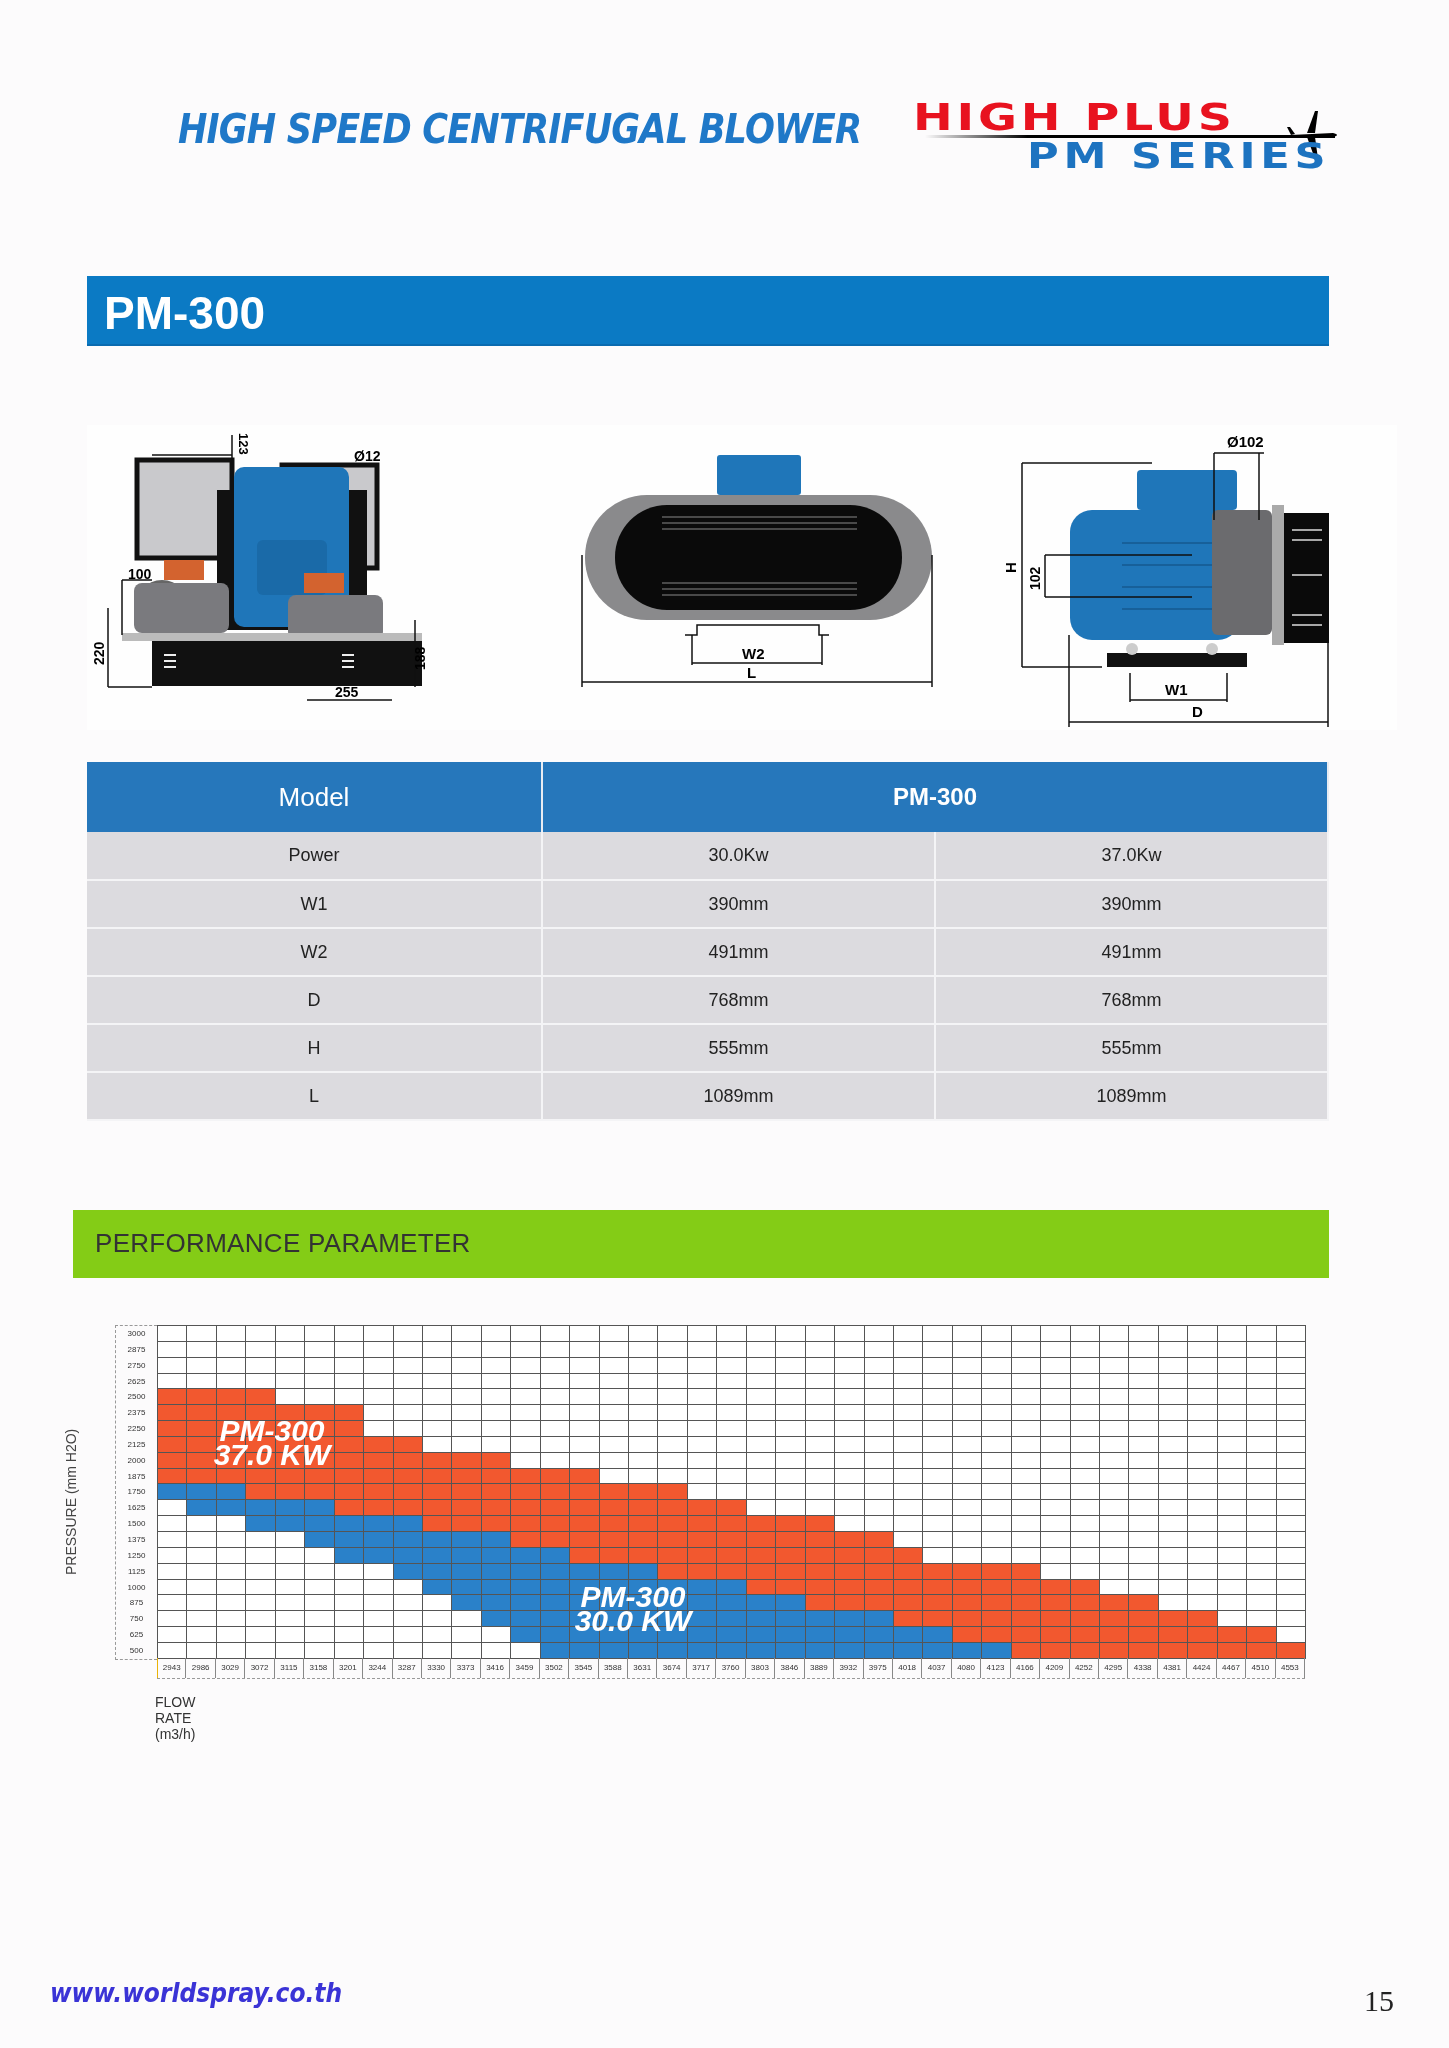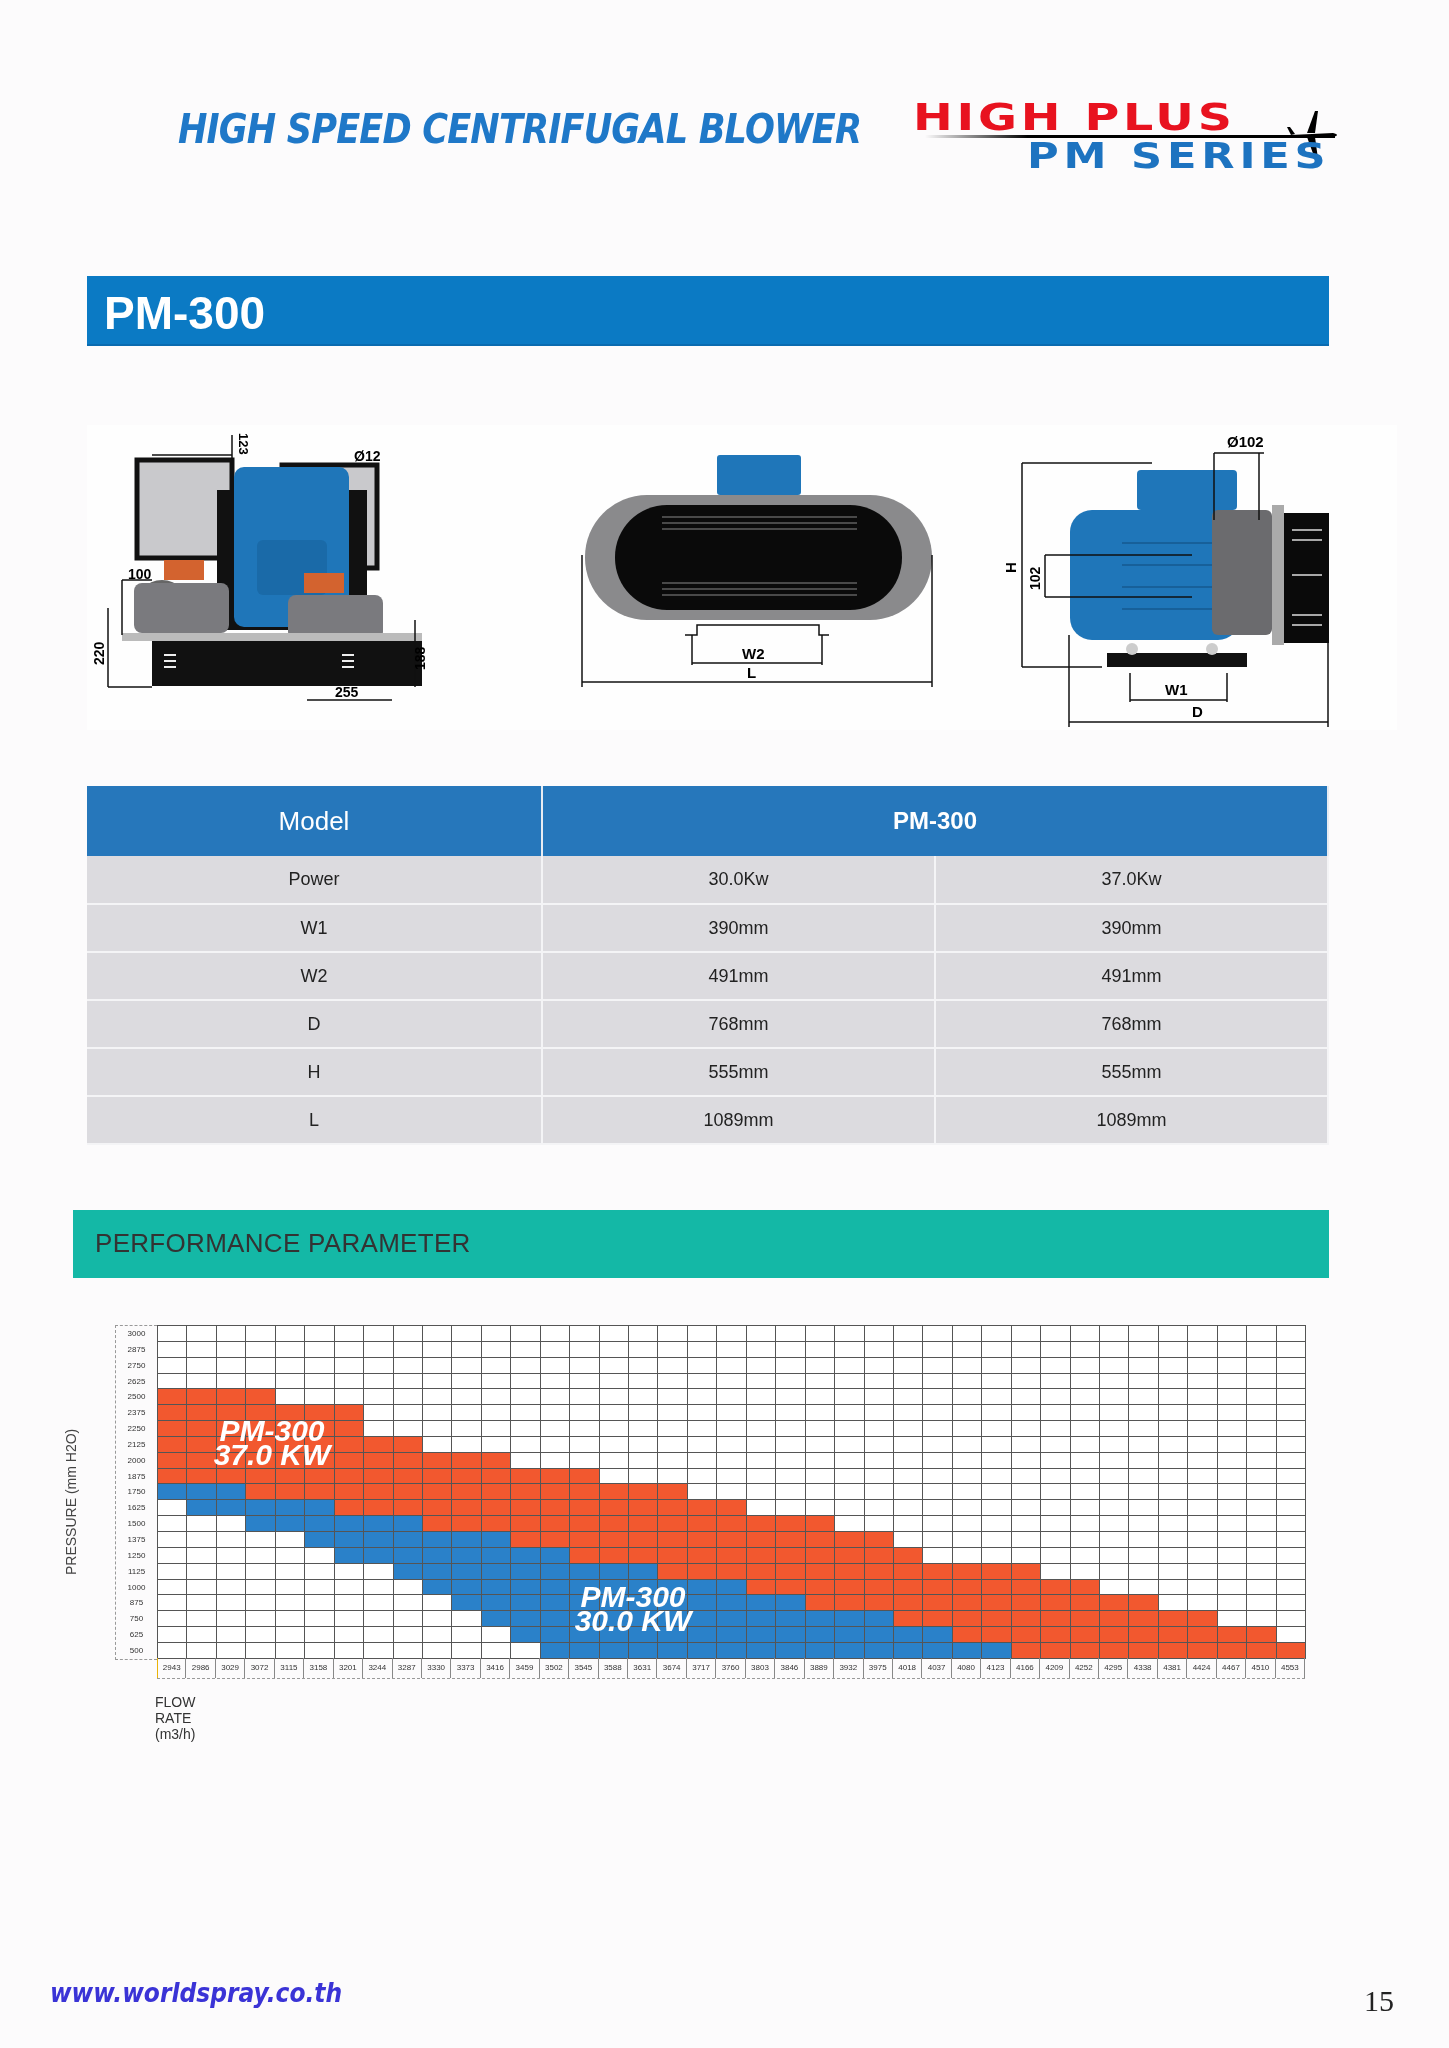--- a/index.html
+++ b/index.html
@@ -10,26 +10,26 @@
   .logo .pm { position: absolute; left: 122px; top: 40px; font-family: "DejaVu Sans", sans-serif; font-weight: bold; font-size: 36px; color: #1d73c0; letter-spacing: 4px; transform: scaleX(1.2); transform-origin: left; }
   .logo .line { position: absolute; left: 20px; top: 40px; width: 410px; height: 3px; background: linear-gradient(90deg, transparent, #000 25%, #000); }
   .logo svg { position: absolute; left: 380px; top: 12px; }
 
   .model-bar { position: absolute; left: 87px; top: 276px; width: 1242px; height: 70px; background: #0b7ac4; border-bottom: 2px solid #0a6bb0; }
   .model-bar span { position: absolute; left: 17px; top: 10px; font-weight: bold; font-size: 46px; color: #fff; }
 
   .diagrams { position: absolute; left: 87px; top: 425px; width: 1310px; height: 305px; background: #fefefe; }
   .dg { position: absolute; }
 
-  table.spec { position: absolute; left: 87px; top: 786px; width: 1242px; border-collapse: collapse; padding-left: 35px; }
+  table.spec { position: absolute; left: 87px; top: 762px; width: 1242px; border-collapse: collapse; padding-left: 35px; }
   table.spec th { background: #2677bb; color: #fff; height: 70px; font-weight: normal; font-size: 26px; border-right: 2px solid #e8ecf2; }
   table.spec th.pm { font-weight: bold; font-size: 24px; }
   table.spec td { background: #dcdbdf; height: 48px; text-align: center; font-size: 18px; color: #222; border-right: 2px solid #f4f4f6; border-bottom: 2px solid #f4f4f6; }
 
-  .perf-bar { position: absolute; left: 73px; top: 1210px; width: 1256px; height: 68px; background: #14b8a6; }
+  .perf-bar { position: absolute; left: 73px; top: 1210px; width: 1256px; height: 68px; background: #84cc16; }
   .perf-bar span { position: absolute; left: 22px; top: 18px; font-size: 26px; color: #333; letter-spacing: 0.3px; }
 
   .chart { position: absolute; left: 115px; top: 1325px; }
   .grid { position: absolute; left: 42px; top: 0; display: grid; grid-template-columns: repeat(39, 29.45px); grid-template-rows: repeat(21, 15.85px); border-left: 1px solid #555; border-top: 1px solid #555; }
   .cell { border-right: 1px solid #555; border-bottom: 1px solid #555; background: #fff; }
   .cell.o { background: #f2582f; }
   .cell.b { background: #2a81c9; }
   .ylabels { position: absolute; left: 0; top: 0; width: 42px; border: 1px dashed #999; border-right: none; }
   .ylabels div { height: 15.85px; font-size: 8px; color: #333; text-align: center; line-height: 15.85px; }
   .xlabels { position: absolute; left: 42px; top: 333px; display: flex; border-bottom: 1px dashed #999; }

